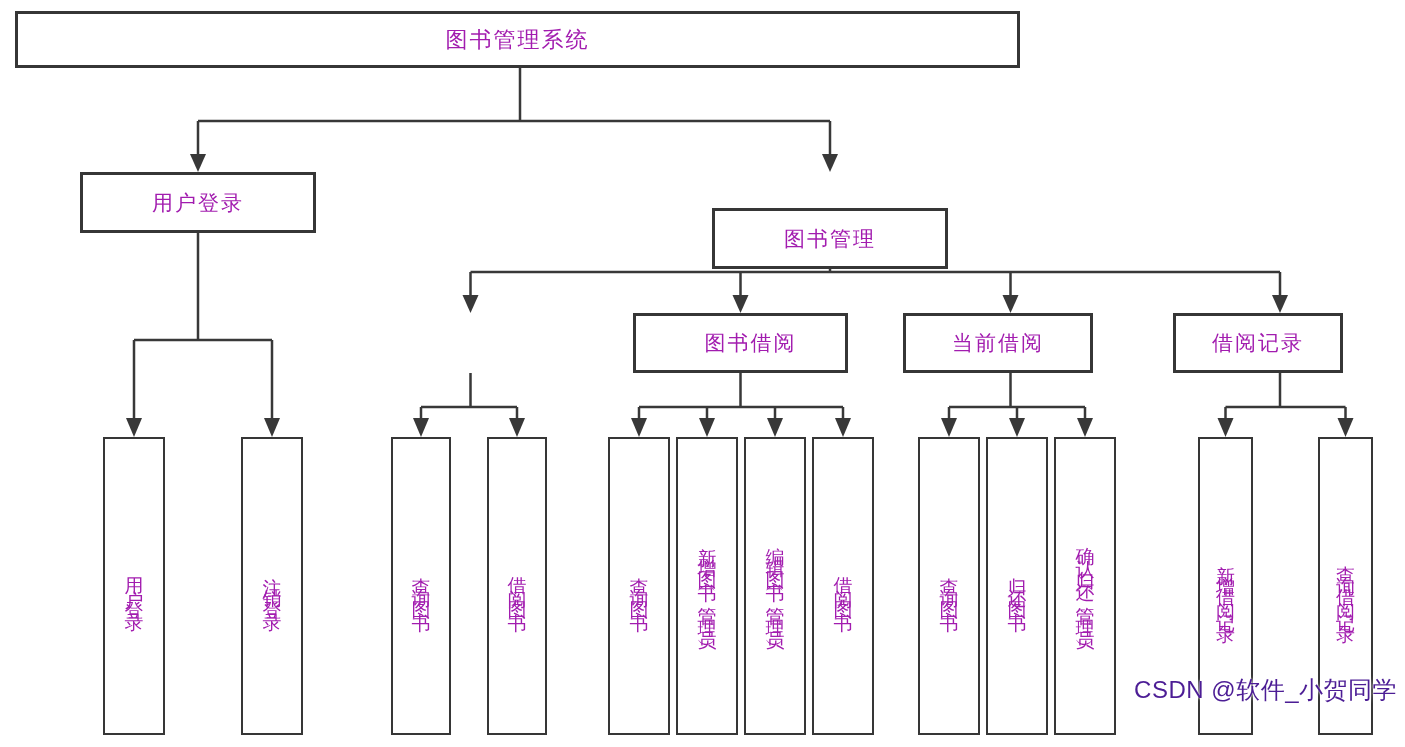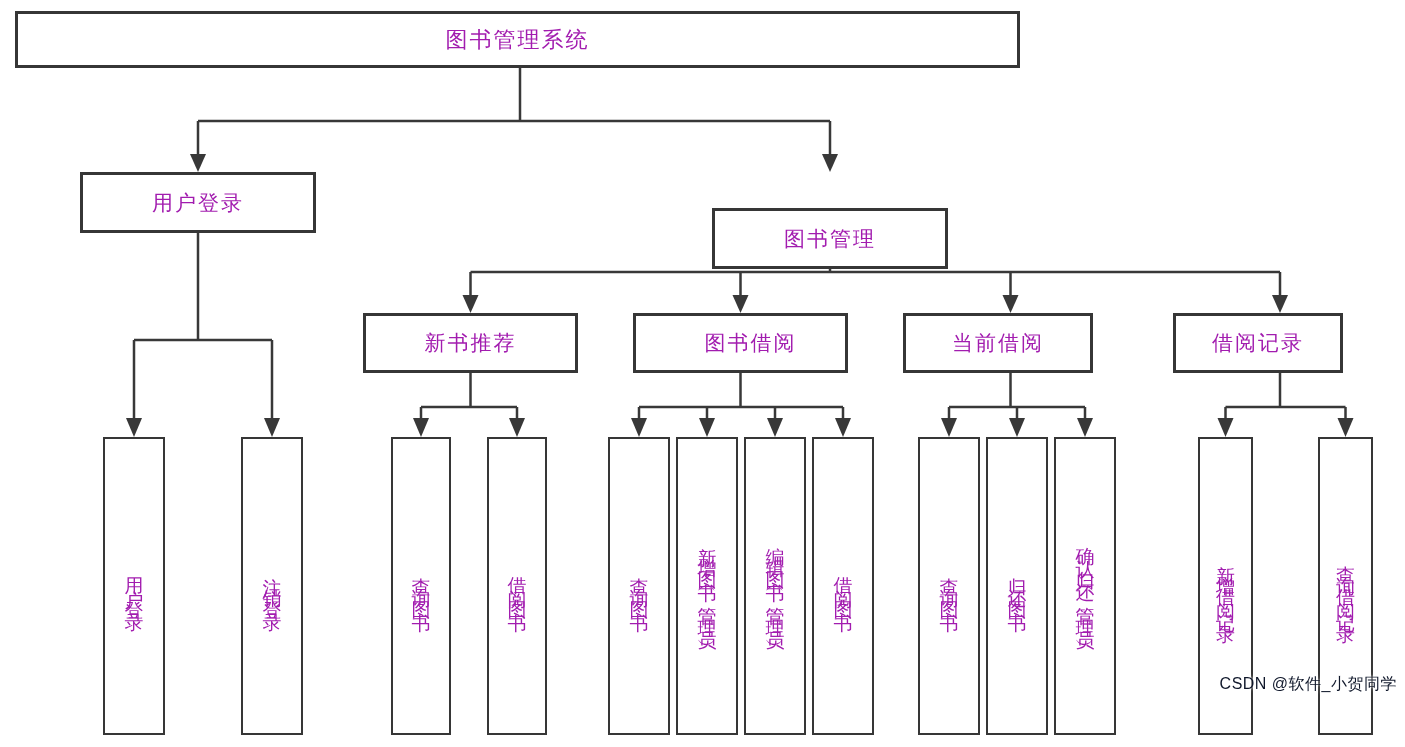--- a/index.html
+++ b/index.html
@@ -64,23 +64,23 @@
   #n-cu-return { left: 986px; }
   #n-cu-confirm{ left: 1054px; }
   #n-rc-add    { left: 1198px; width: 55px; }
   #n-rc-query  { left: 1318px; width: 55px; }
 
   #watermark {
     position: absolute;
     top: 674px;
     right: 8px;
     z-index: 3;
-    font-size: 16px;
+    font-size: 24px;
     letter-spacing: 0.5px;
-    color: #0f172a;
+    color: #4c1d95;
     text-shadow: 0 0 2px rgba(255,255,255,0.95), 0 0 4px rgba(255,255,255,0.85);
   }
 </style>
 </head>
 <body>
 
 <div id="canvas">
 
   <svg id="connectors" viewBox="0 0 1405 747" xmlns="http://www.w3.org/2000/svg">
     <g stroke="#383838" stroke-width="2.5" fill="none">
@@ -113,21 +113,20 @@
       <polygon points="1217.5,418 1233.5,418 1225.5,437"></polygon>
       <polygon points="1337.5,418 1353.5,418 1345.5,437"></polygon>
     </g>
   </svg>
 
   <div class="node h-node" id="n-root">图书管理系统</div>
 
   <div class="node h-node" id="n-login">用户登录</div>
   <div class="node h-node" id="n-mgmt">图书管理</div>
 
-  <div class="node h-node" id="n-sec-newbook">新书推荐</div>
   <div class="node h-node" id="n-sec-borrow">图书借阅</div>
   <div class="node h-node" id="n-sec-current">当前借阅</div>
   <div class="node h-node" id="n-sec-record">借阅记录</div>
 
   <div class="node v-node tall" id="n-userlogin">用户登录</div>
   <div class="node v-node tall" id="n-logout">注销登录</div>
 
   <div class="node v-node tall" id="n-nb-query">查询图书</div>
   <div class="node v-node tall" id="n-nb-borrow">借阅图书</div>
 

